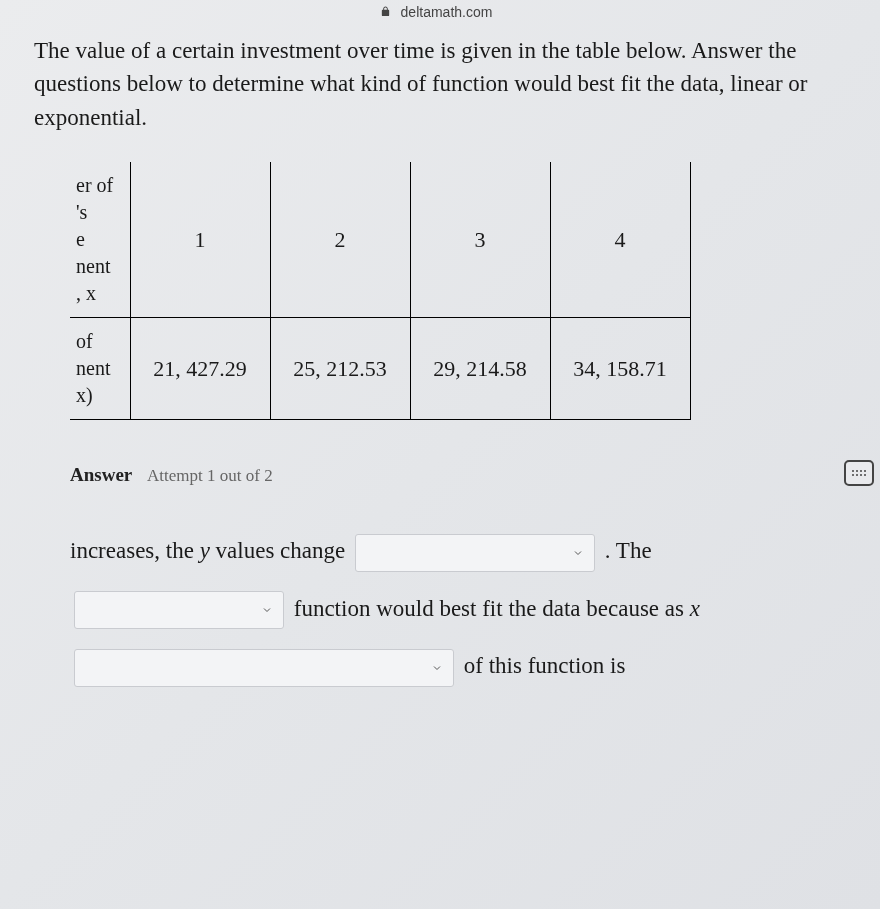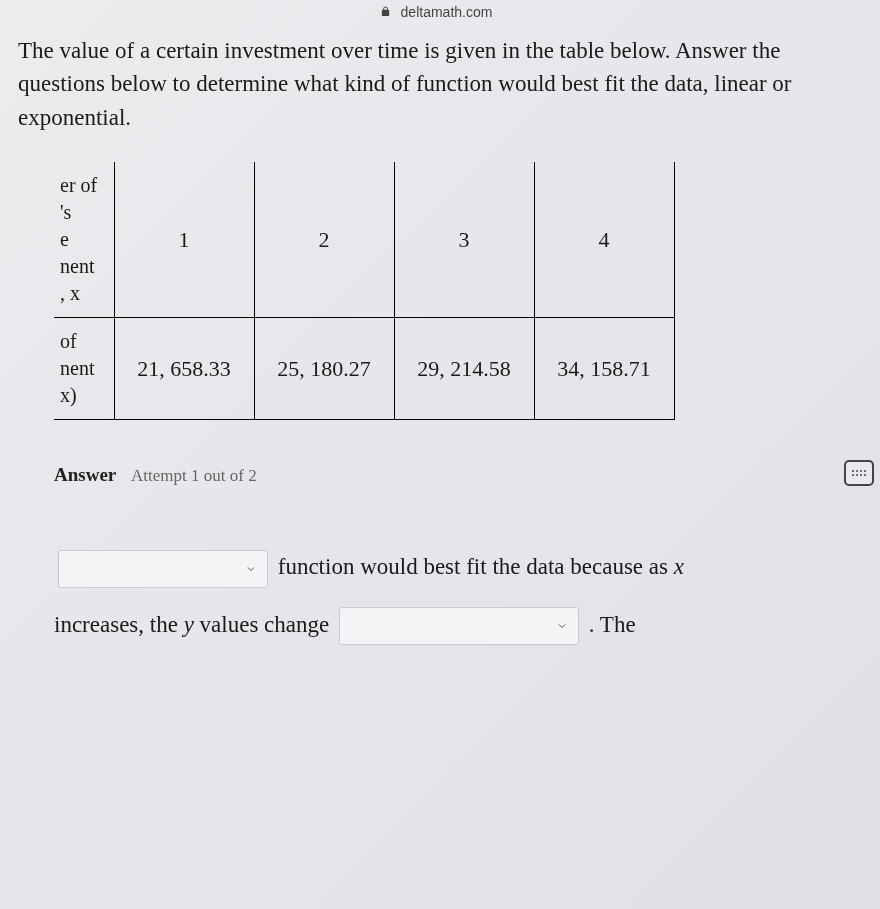--- a/index.html
+++ b/index.html
@@ -24,21 +24,21 @@
       padding: 4px 8px 8px 0;
       font-family: -apple-system, Arial, sans-serif;
       font-size: 14px;
       color: #444;
     }
     .address-bar svg {
       width: 11px;
       height: 11px;
     }
     .content {
-      padding: 6px 18px 0 18px;
+      padding: 6px 18px 0 34px;
     }
     .prompt {
       font-size: 23px;
       line-height: 1.45;
       color: #1a1a1a;
       margin-bottom: 28px;
     }
     .table-wrap {
       margin-left: 0;
       margin-bottom: 44px;
@@ -77,21 +77,21 @@
     tr:first-child td {
       border-top: none;
     }
     .answer-section {
       margin-left: 36px;
       margin-right: 10px;
     }
     .answer-header {
       font-size: 19px;
       color: #222;
-      margin-bottom: 52px;
+      margin-bottom: 36px;
     }
     .answer-header b {
       font-weight: bold;
     }
     .attempt {
       color: #666;
       font-size: 17px;
       margin-left: 10px;
     }
     .fill-line {
@@ -200,54 +200,62 @@
         <td class="data-cell">4</td>
       </tr>
       <tr>
         <td class="row-head">
           <div class="row-head-inner">
             <div>of</div>
             <div>nent</div>
             <div>x)</div>
           </div>
         </td>
-        <td class="data-cell-wide">21, 658.33</td>
-        <td class="data-cell-wide">25, 180.27</td>
+        <td class="data-cell-wide">21, 427.29</td>
+        <td class="data-cell-wide">25, 212.53</td>
         <td class="data-cell-wide">29, 214.58</td>
         <td class="data-cell-wide">34, 158.71</td>
       </tr>
     </tbody>
       </table>
   </div>
 
   <div class="answer-section">
     <div class="answer-header">
       <b>Answer</b>
       <span class="attempt">Attempt 1 out of 2</span>
-    </div>
-
-    <div class="fill-line">
-      <span class="dropdown w1">
-        <svg class="chev" viewBox="0 0 24 24" fill="none" stroke="#555" stroke-width="2">
-            <polyline points="6 9 12 15 18 9"></polyline>
-          </svg>
-      </span>
-      <span> function would best fit the data because as </span><span class="var">x</span>
     </div>
 
     <div class="fill-line">
       <span>increases, the </span><span class="var">y</span><span> values change </span>
       <span class="dropdown w2">
         <svg class="chev" viewBox="0 0 24 24" fill="none" stroke="#555" stroke-width="2">
             <polyline points="6 9 12 15 18 9"></polyline>
           </svg>
       </span>
       <span> . The</span>
     </div>
 
+    <div class="fill-line">
+      <span class="dropdown w1">
+        <svg class="chev" viewBox="0 0 24 24" fill="none" stroke="#555" stroke-width="2">
+            <polyline points="6 9 12 15 18 9"></polyline>
+          </svg>
+      </span>
+      <span> function would best fit the data because as </span><span class="var">x</span>
+    </div>
+
+    <div class="fill-line">
+      <span class="dropdown w3">
+        <svg class="chev" viewBox="0 0 24 24" fill="none" stroke="#555" stroke-width="2">
+            <polyline points="6 9 12 15 18 9"></polyline>
+          </svg>
+      </span>
+      <span> of this function is</span>
+    </div>
 
   </div>
 </div>
 
 <div class="keyboard-btn">
   <div class="keyboard-btn-inner">
     <span></span>
       <span></span>
       <span></span>
       <span></span>

